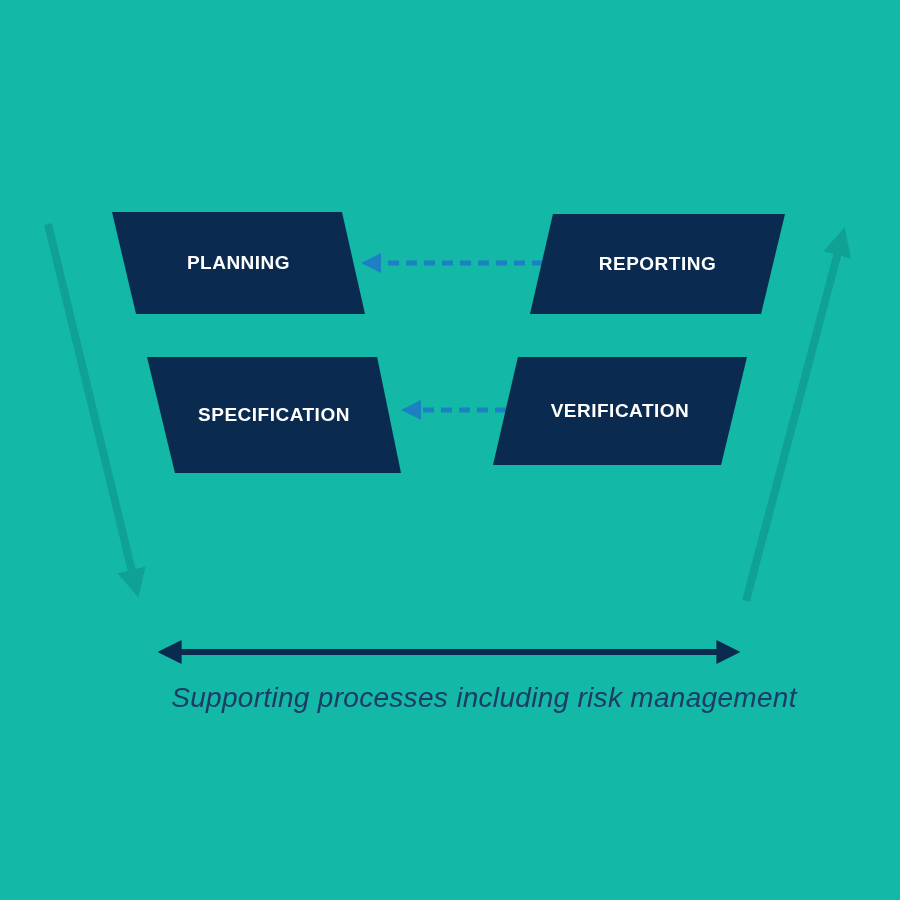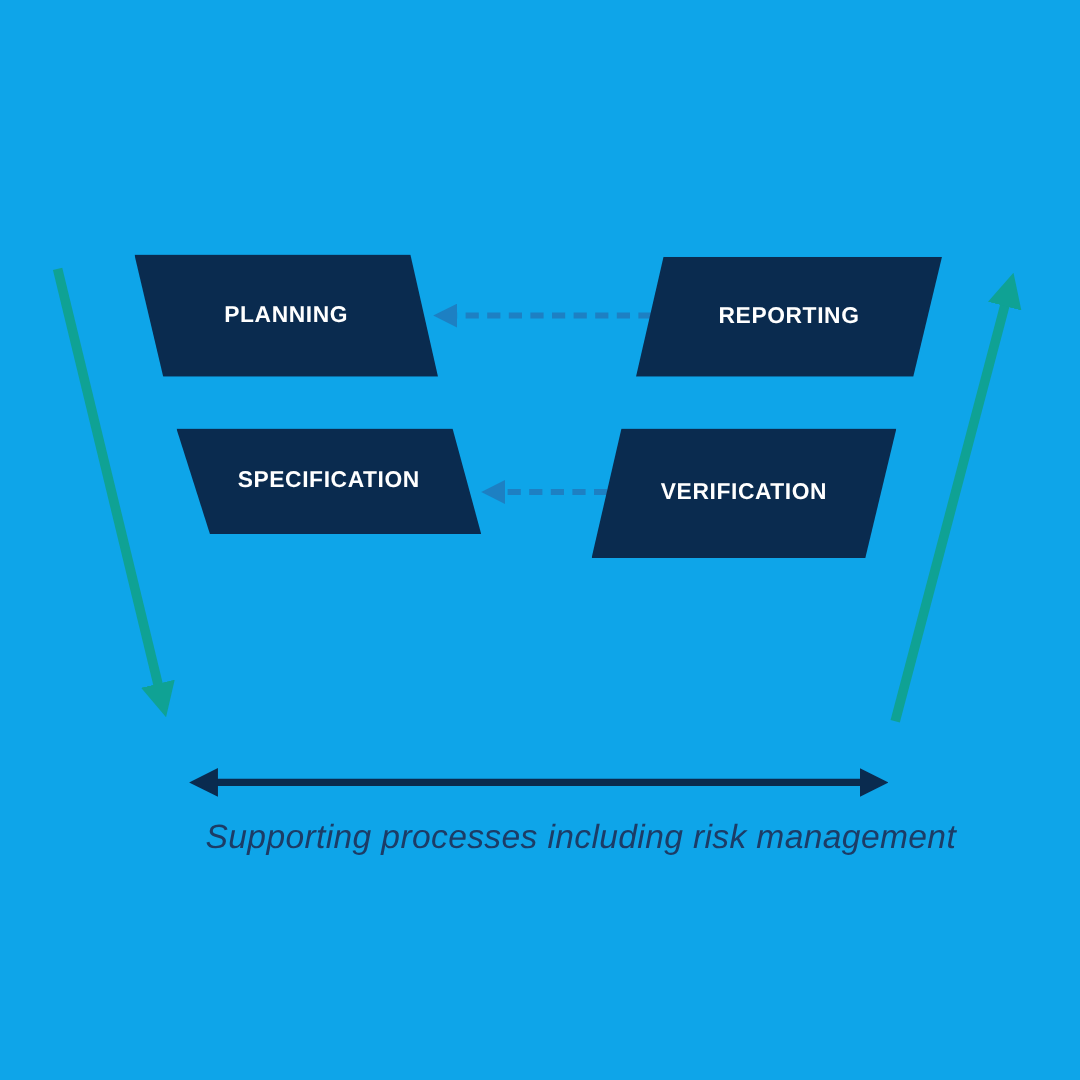--- a/index.html
+++ b/index.html
@@ -5,21 +5,21 @@
   html, body { margin: 0; padding: 0; }
   body {
     width: 900px; height: 900px;
     background: #e6eff6;
     font-family: "Liberation Sans", "DejaVu Sans", sans-serif;
     overflow: hidden;
   }
   .canvas {
     position: relative;
     width: 900px; height: 900px;
-    background: #0ea5e9;
+    background: #14b8a6;
   }
   .arrows-svg {
     position: absolute;
     left: 0; top: 0;
     width: 900px; height: 900px;
   }
   .box {
     position: absolute;
     background: #0a2b4f;
     display: flex;
@@ -30,21 +30,21 @@
     color: #ffffff;
     font-weight: 700;
     font-size: 19px;
     letter-spacing: 0.5px;
     white-space: nowrap;
   }
   .box-planning      { left: 112px; top: 212px; width: 253px; height: 102px;
                        clip-path: polygon(0% 0%, 90.9% 0%, 100% 100%, 9.5% 100%); }
   .box-reporting     { left: 530px; top: 214px; width: 255px; height: 100px;
                        clip-path: polygon(9% 0%, 100% 0%, 90.6% 100%, 0% 100%); }
-  .box-specification { left: 147px; top: 357px; width: 254px; height: 88px;
+  .box-specification { left: 147px; top: 357px; width: 254px; height: 116px;
                        clip-path: polygon(0% 0%, 90.6% 0%, 100% 100%, 11% 100%); }
   .box-verification  { left: 493px; top: 357px; width: 254px; height: 108px;
                        clip-path: polygon(9.8% 0%, 100% 0%, 89.8% 100%, 0% 100%); text-align: right; }
   .box-configuration { left: 187px; top: 501px; width: 527px; height: 102px;
                        padding-top: 7px; box-sizing: border-box;
                        clip-path: polygon(0% 6.9%, 43.6% 6.9%, 43.6% 0%, 56.5% 0%,
                                           56.5% 6.9%, 100% 6.9%, 95.3% 100%, 4.7% 100%); }
   .caption {
     position: absolute;
     left: 0; top: 682px;

